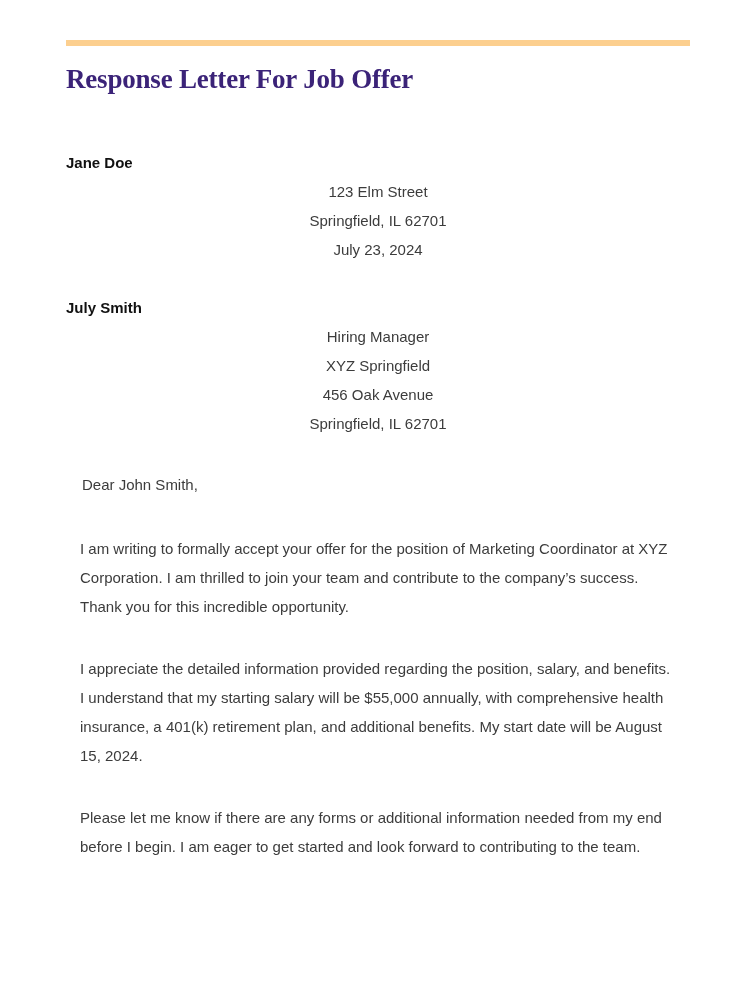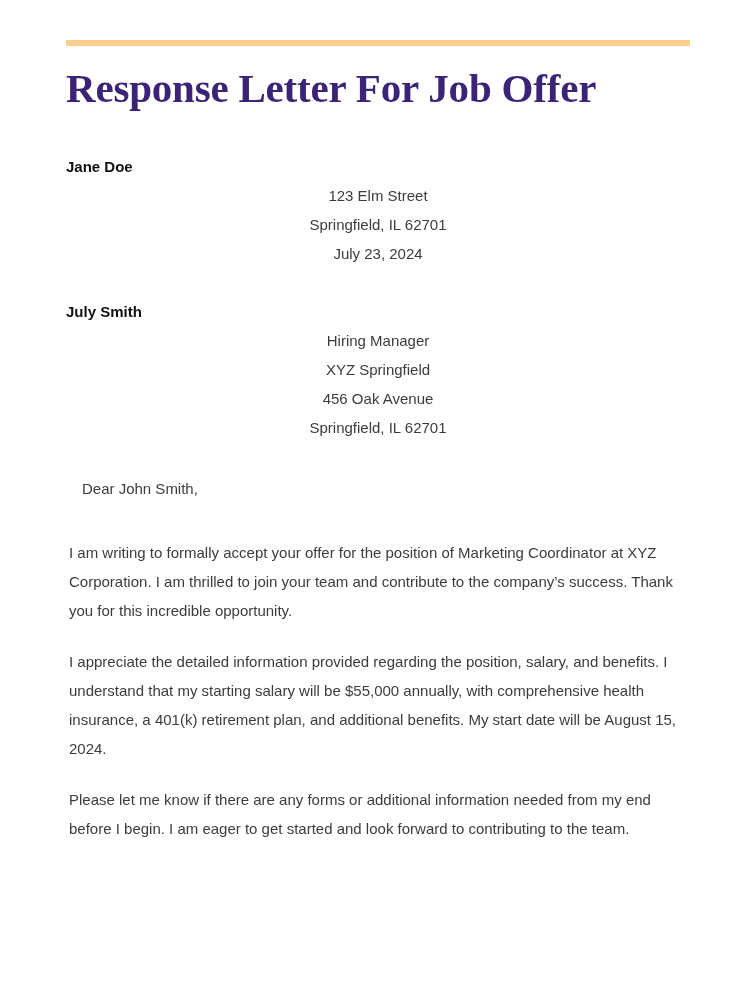--- a/index.html
+++ b/index.html
@@ -32,38 +32,38 @@
     width: 624px;
     height: 6px;
     background: #fccf8f;
   }
 
   
   .doc-title {
     margin: 0;
     padding-top: 18px;
     font-family: "Liberation Serif", serif;
-    font-size: 41px;
+    font-size: 27px;
     font-weight: 700;
     line-height: 1.18;
     letter-spacing: -0.2px;
     color: #3b2378;
     white-space: nowrap;
   }
 
   
   .letter {
     padding-top: 40px;
     color: #333333;
     font-size: 15px;
     line-height: 29px;
   }
 
   .address-block {
-    margin: 0 0 29px 0;
+    margin: 12px 0 29px 0;
   }
 
   .address-block .addr-line {
     display: block;
     color: #3c3c3c;
     font-size: 15px;
     line-height: 29px;
     text-align: center;
   }
 
@@ -81,21 +81,21 @@
 
   .salutation {
     margin: 16px;
     padding-top: 16px;
     color: #3c3c3c;
     font-size: 15px;
     line-height: 29px;
   }
 
   .body-para {
-    margin: 3px;
+    margin: 14px;
     padding-top: 19px;
     color: #3c3c3c;
     font-size: 15px;
     line-height: 29px;
     max-width: 622px;
     text-align: left;
   }
 </style>
 </head>
 <body>

